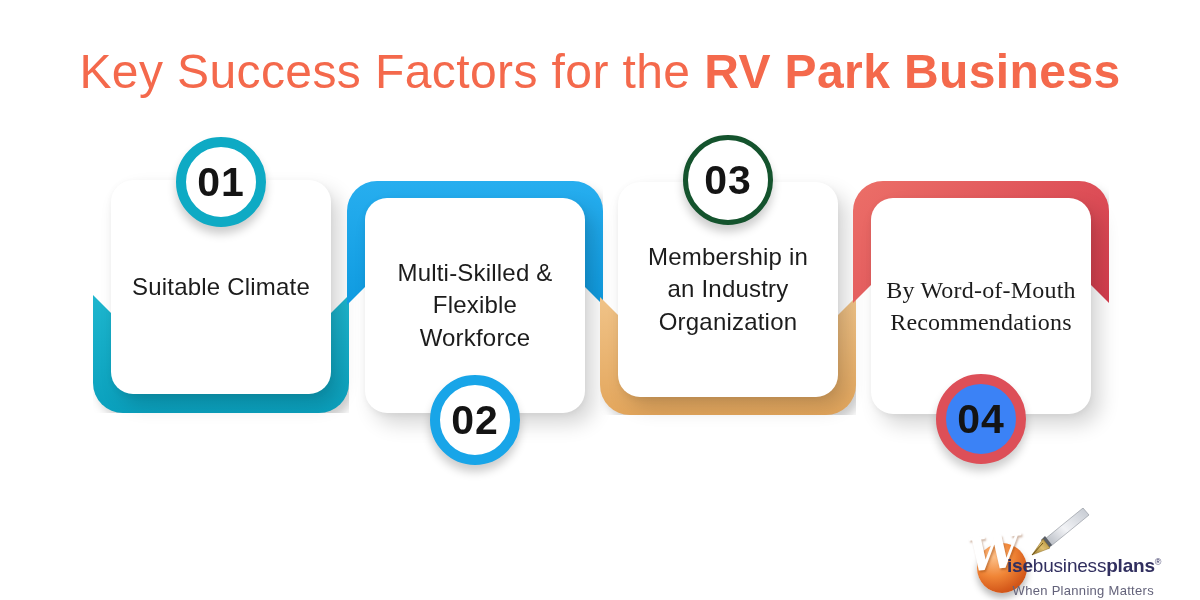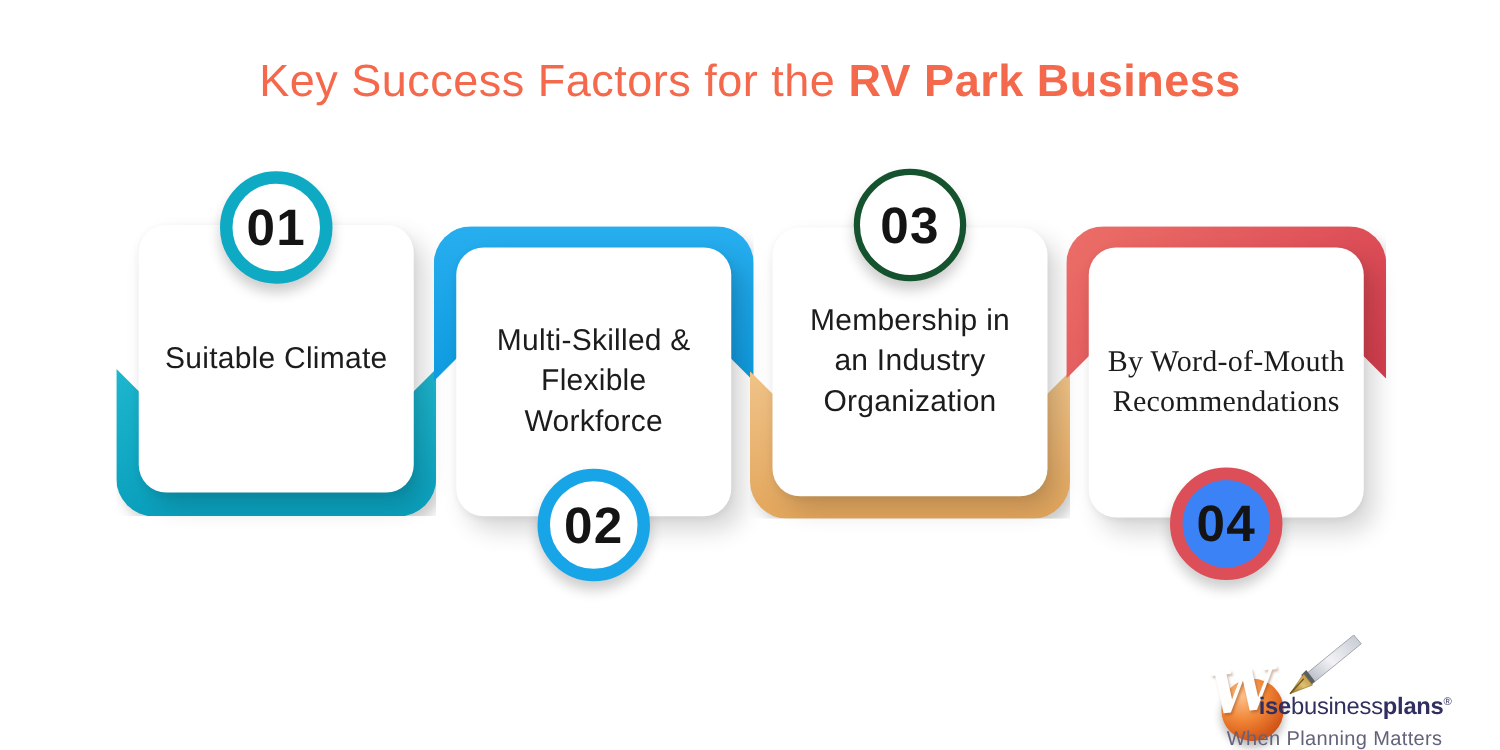--- a/index.html
+++ b/index.html
@@ -1,21 +1,21 @@
 <!DOCTYPE html>
 <html><head>
 <meta charset="utf-8">
 <style>
   * { margin:0; padding:0; box-sizing:border-box; }
   html,body { width:1200px; height:600px; background:#ffffff; font-family:"Liberation Sans", sans-serif; }
   .canvas { position:relative; width:1200px; height:600px; background:#ffffff; overflow:hidden; }
 
   
   .title { position:absolute; top:44px; left:0; width:100%; text-align:center;
-           color:#F4694C; font-size:36px; font-weight:400; letter-spacing:.4px; }
+           color:#F4694C; font-size:48px; font-weight:400; letter-spacing:.4px; }
   .title b { font-weight:700; }
 
   
   .shape { position:absolute; filter:drop-shadow(5px 7px 5px rgba(0,0,0,0.18)); }
   .shape.notch-top { 
     clip-path: polygon(0 0, 40px 40px, calc(100% - 40px) 40px, 100% 0, 100% 100%, 0 100%);
     border-radius: 0 0 30px 30px;
   }
   .shape.notch-bottom { 
     clip-path: polygon(0 0, 100% 0, 100% 100%, calc(100% - 40px) calc(100% - 40px), 40px calc(100% - 40px), 0 100%);
@@ -48,21 +48,21 @@
     background:radial-gradient(circle at 34% 28%, #FCC089 0%, #F08536 40%, #D4581A 72%, #AD430F 100%);
     box-shadow:0 5px 7px rgba(0,0,0,0.28); }
   .logo-w { position:absolute; left:13px; top:22px; z-index:3; color:#ffffff;
     font-family:"DejaVu Serif", serif; font-style:italic; font-weight:700; font-size:46px; line-height:1;
     transform:rotate(-6deg); text-shadow:1px 2px 2px rgba(120,50,0,0.35); }
   .pen { position:absolute; left:55px; top:0; z-index:2; }
   .logo-text { position:absolute; left:52px; top:47px; z-index:4; color:#312F5F; font-size:19px;
     letter-spacing:-0.2px; white-space:nowrap; }
   .logo-text .b { font-weight:700; }
   .logo-reg { font-size:9px; vertical-align:super; }
-  .logo-tagline { position:absolute; right:6px; top:75px; color:#63627A; font-size:16px; letter-spacing:.3px; }
+  .logo-tagline { position:absolute; right:6px; top:75px; color:#63627A; font-size:13px; letter-spacing:.3px; }
 </style>
 </head>
 <body>
 
 <div class="canvas">
 
   <h1 class="title"><span>Key Success Factors for the </span><b>RV Park Business</b></h1>
 
   <div>
     <div class="shape shape-teal notch-top" style="left:93px; top:295px; width:256px; height:118px;"></div>

